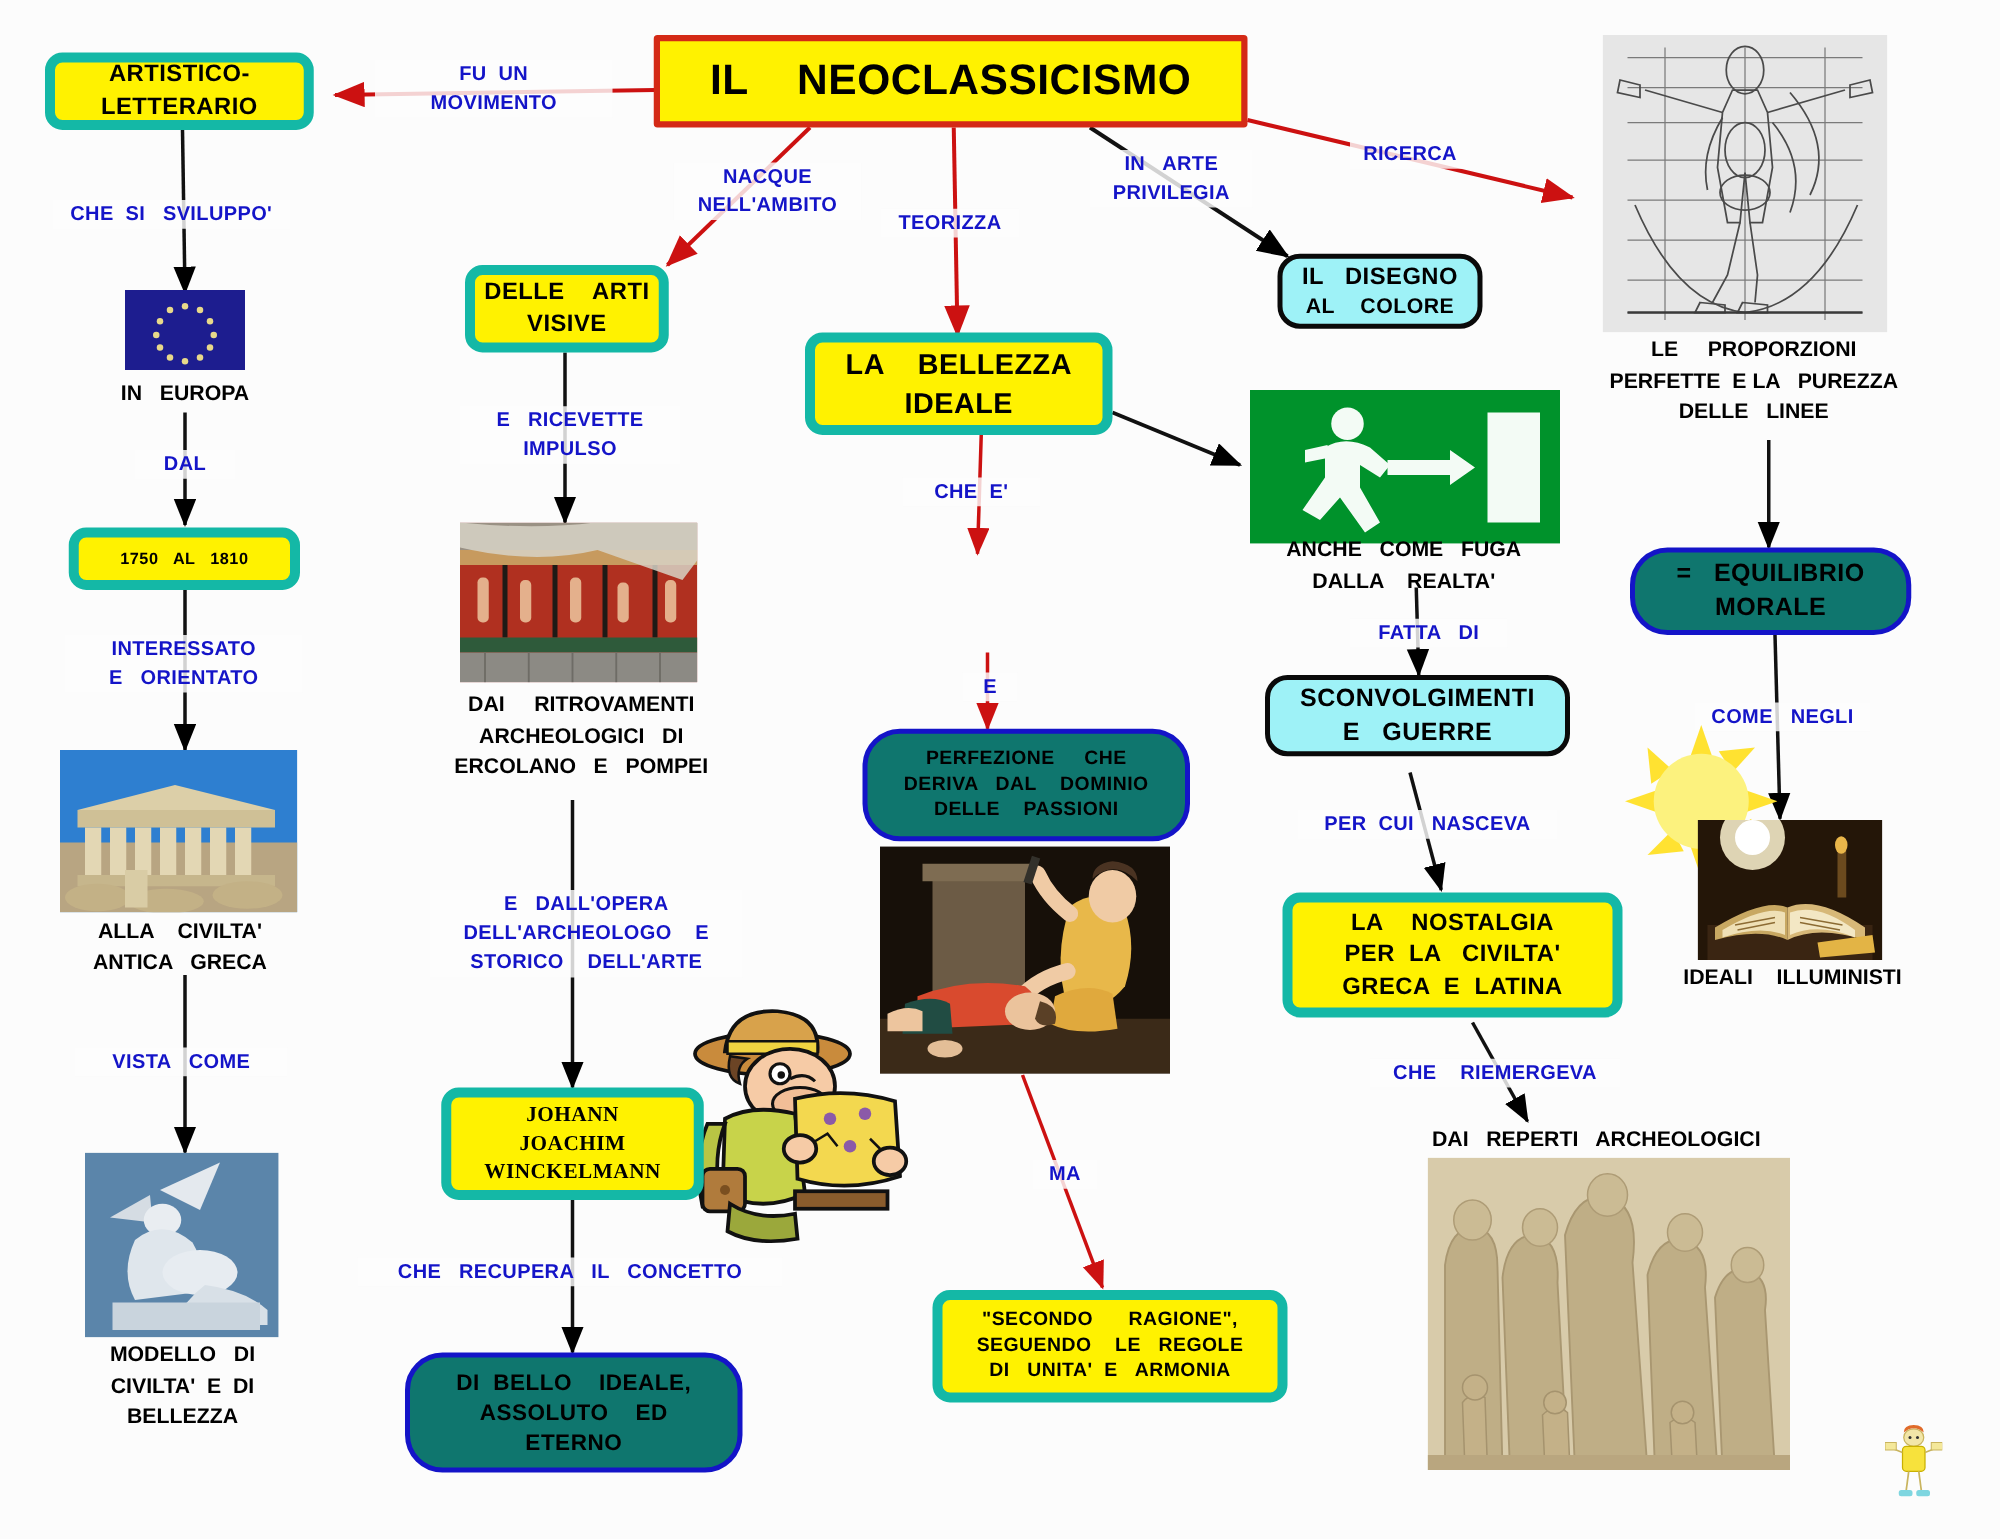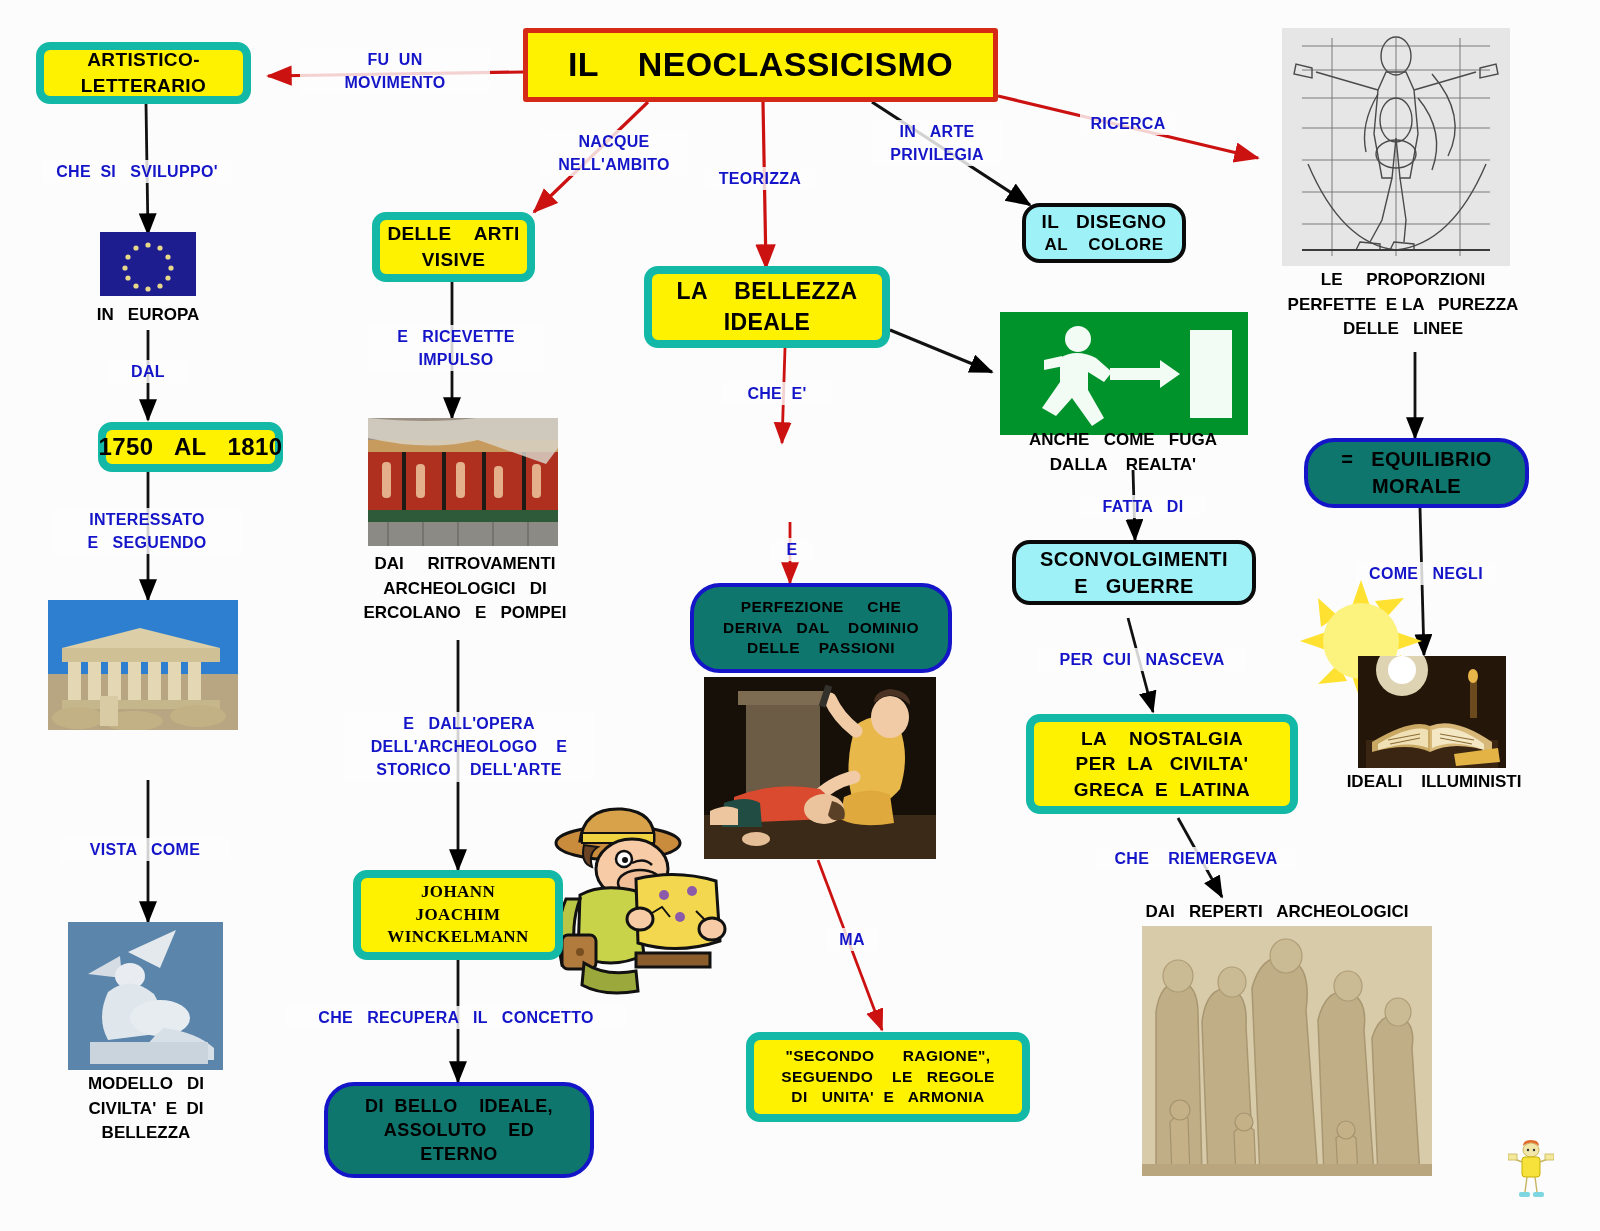--- a/index.html
+++ b/index.html
@@ -151,26 +151,26 @@
           <circle cx="25" cy="36" r="2.6"></circle>
         <circle cx="28" cy="25" r="2.6"></circle>
           <circle cx="36" cy="16" r="2.6"></circle>
       </g>
     </svg>
   </div>
   <div class="caption" style="left:58px;top:303px;width:180px;">IN   EUROPA</div>
 
   <div class="lbl" style="left:108px;top:360px;width:80px;">DAL</div>
 
-  <div class="node yellow" style="left:55px;top:422px;width:185px;height:50px;font-size:24px;margin-left:43px;">
+  <div class="node yellow" style="left:55px;top:422px;width:185px;height:50px;font-size:13px;">
     <span class="ln">1750   AL   1810</span>
   </div>
 
   <div class="lbl" style="left:52px;top:508px;width:190px;">INTERESSATO
-E   SEGUENDO</div>
+E   ORIENTATO</div>
 
   <div class="pic" style="left:48px;top:600px;width:190px;height:130px;">
     <svg width="190" height="130" viewBox="0 0 190 130">
       <rect width="190" height="130" fill="#2E7FD0"></rect>
       <rect y="74" width="190" height="56" fill="#B8A582"></rect>
       <polygon points="14,48 92,28 172,48" fill="#DCCFA8"></polygon>
       <rect x="14" y="48" width="158" height="14" fill="#CFC096"></rect>
       <g fill="#E3D7B4">
         <rect x="20" y="62" width="13" height="40"></rect>
           <rect x="40" y="62" width="13" height="40"></rect>
@@ -182,20 +182,22 @@
       </g>
       <rect x="14" y="100" width="158" height="9" fill="#C6B68C"></rect>
       <g fill="#C3B186">
         <ellipse cx="30" cy="118" rx="26" ry="11"></ellipse>
           <ellipse cx="85" cy="121" rx="30" ry="10"></ellipse>
         <ellipse cx="150" cy="116" rx="28" ry="11"></ellipse>
       </g>
       <rect x="52" y="96" width="18" height="30" fill="#D9CCA5"></rect>
     </svg>
   </div>
+  <div class="caption" style="left:46px;top:733px;width:196px;">ALLA    CIVILTA'
+ANTICA   GRECA</div>
 
   <div class="lbl" style="left:60px;top:838px;width:170px;">VISTA   COME</div>
 
   <div class="pic" style="left:68px;top:922px;width:155px;height:148px;">
     <svg width="155" height="148" viewBox="0 0 155 148">
       <rect width="155" height="148" fill="#5B85AA"></rect>
       <polygon points="60,30 108,8 92,46" fill="#E4E9EE"></polygon>
       <polygon points="52,34 20,52 54,56" fill="#D5DCE3"></polygon>
       <ellipse cx="62" cy="54" rx="15" ry="13" fill="#E9EDF1"></ellipse>
       <path d="M40,70 Q62,52 86,72 Q98,92 88,112 L40,118 Q28,96 40,70z" fill="#DFE6EC"></path>

